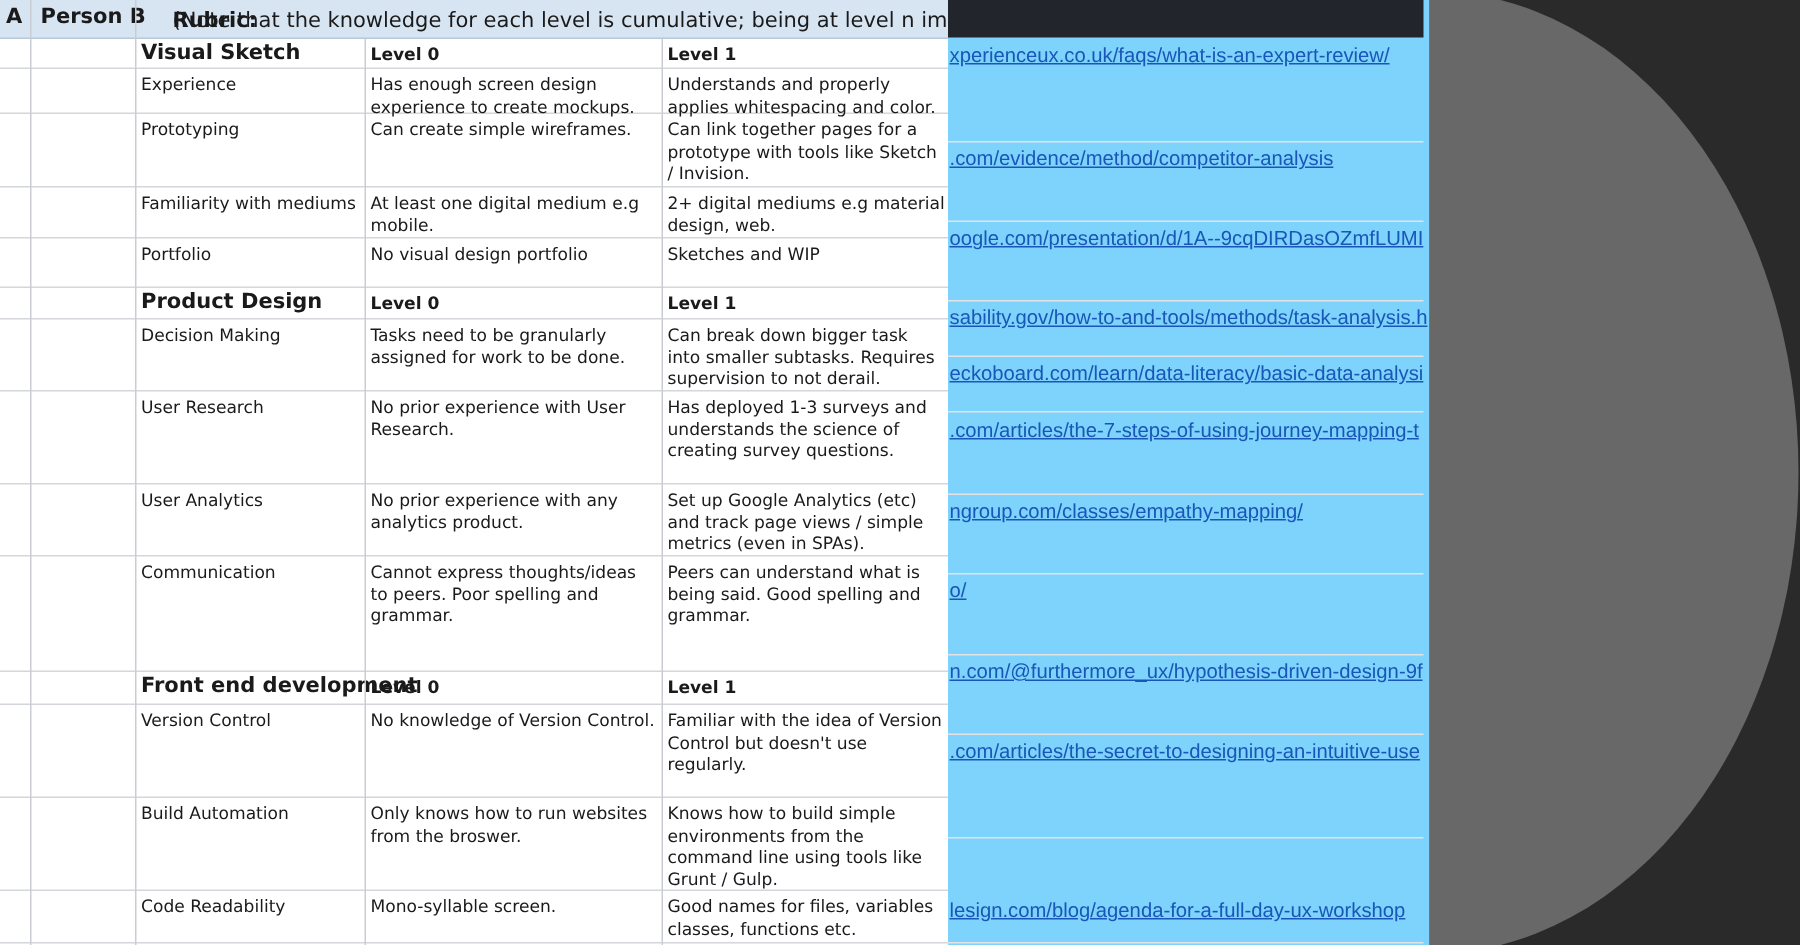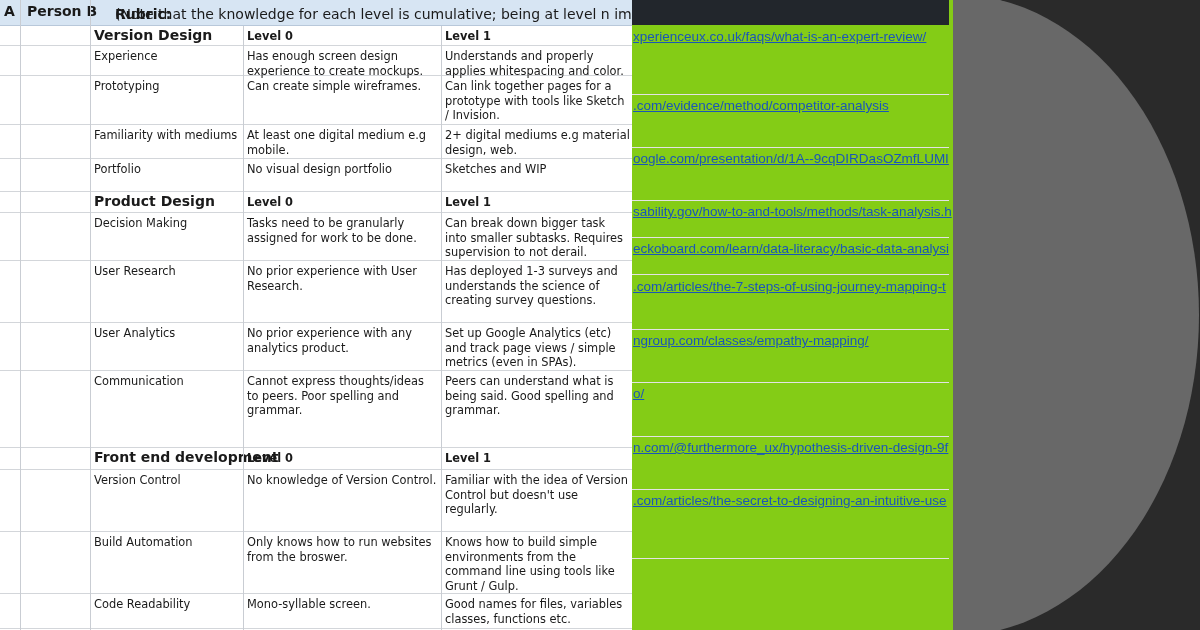--- a/index.html
+++ b/index.html
@@ -12,42 +12,42 @@
   .hdr .h-rubric { left:115px; }
   .hdr .h-rubric-note { font-weight:normal; }
   .vline { position:absolute; top:0; width:1px; background:#c9cdd3; height:630px; }
   .row { position:absolute; left:0; width:632px; border-bottom:1px solid #d3d6da; }
   .cell { position:absolute; top:3px; font-size:11.4px; line-height:14.6px; white-space:normal; }
   .c-skill { left:94px; width:148px; }
   .c-l0 { left:247px; width:192px; }
   .c-l1 { left:445px; width:185px; }
   .section .c-skill { font-size:14px; font-weight:bold; top:2px; white-space:nowrap; }
   .section .c-l0, .section .c-l1 { font-weight:bold; font-size:11.4px; top:3px; }
-  .links { position:absolute; left:632px; top:0; width:321px; height:630px; background:#84cc16; overflow:hidden; }
+  .links { position:absolute; left:632px; top:0; width:321px; height:630px; background:#7dd3fc; overflow:hidden; }
   .links .topbar { position:absolute; left:0; top:0; width:317px; height:25px; background:#22262c; }
   .lrow { position:absolute; left:0; width:317px; border-bottom:1px solid #e3e3e3; }
   .lrow a { position:absolute; left:1px; font-family:"Liberation Sans", sans-serif; font-size:13.5px; color:#1a56b8; text-decoration:underline; white-space:nowrap; }
   .panel { position:absolute; left:953px; top:0; width:247px; height:630px; background:#2a2a2a; overflow:hidden; }
   .ellipse { position:absolute; left:-246px; top:-6px; width:492px; height:642px; border-radius:50%; background:#686868; }
 </style>
 </head>
 <body>
 
 <div class="sheet">
   <div class="hdr">
     <span class="h-a">A</span>
     <span class="h-b">Person B</span>
     <span class="h-rubric">
         <span>Rubric:</span> 
         <span class="h-rubric-note">(Note that the knowledge for each level is cumulative; being at level n implie</span>
       </span>
   </div>
 
   <div class="row section" style="top:26px;height:19px;">
-    <div class="cell c-skill">Version Design</div>
+    <div class="cell c-skill">Visual Sketch</div>
     <div class="cell c-l0">Level 0</div>
     <div class="cell c-l1">Level 1</div>
   </div>
   <div class="row" style="top:46px;height:29px;">
     <div class="cell c-skill">Experience</div>
     <div class="cell c-l0">Has enough screen design experience to create mockups.</div>
     <div class="cell c-l1">Understands and properly applies whitespacing and color.</div>
   </div>
   <div class="row" style="top:76px;height:48px;">
     <div class="cell c-skill">Prototyping</div>
@@ -143,17 +143,20 @@
   </div>
   <div class="lrow" style="top:383px;height:53px;">
     <a style="top:3px;">o/</a>
   </div>
   <div class="lrow" style="top:437px;height:52px;">
     <a style="top:3px;">n.com/@furthermore_ux/hypothesis-driven-design-9f</a>
   </div>
   <div class="lrow" style="top:490px;height:68px;">
     <a style="top:3px;">.com/articles/the-secret-to-designing-an-intuitive-use</a>
   </div>
+  <div class="lrow" style="top:597px;height:31px;">
+    <a style="top:2px;">lesign.com/blog/agenda-for-a-full-day-ux-workshop</a>
+  </div>
 </div>
 
 <div class="panel">
   <div class="ellipse"></div>
 </div>
 
 </body></html>

